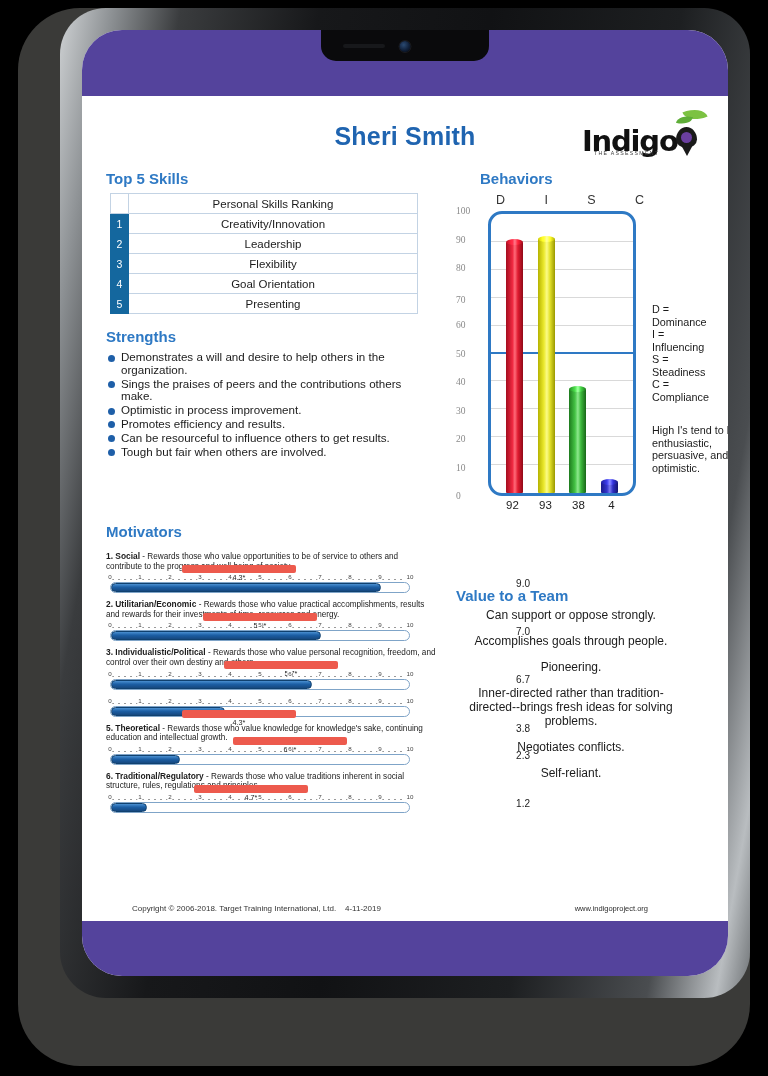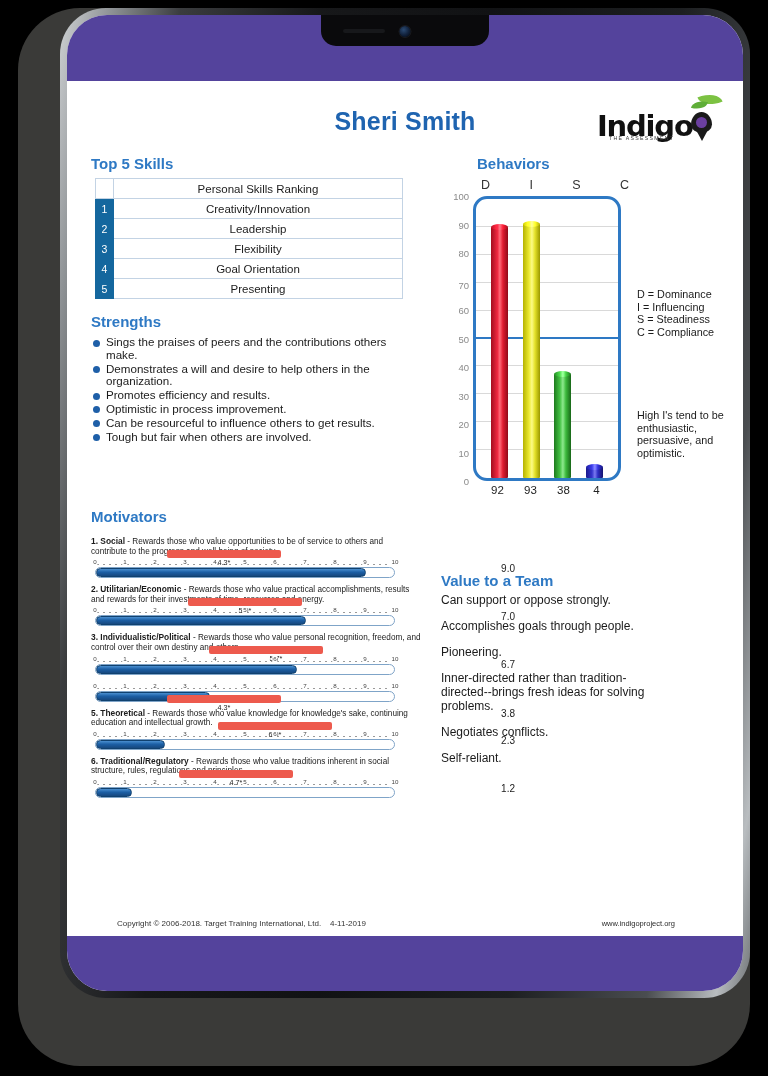--- a/index.html
+++ b/index.html
@@ -22,21 +22,21 @@
     width: 732px; height: 1058px;
     background: #3a3a38;
     border-radius: 62px;
   }
   .device-body {
     position: absolute;
     left: 60px; top: 8px;
     width: 690px; height: 990px;
     background: linear-gradient(100deg,#cfd2d4 0%,#8e9295 6%,#3a3c3e 14%,#17181a 30%,#111214 50%,#1d1f21 72%,#4a4d50 88%,#b9bdc0 96%,#6e7275 100%);
     border-radius: 46px;
-    padding: 7px;
+    padding: 22px;
   }
   .device-screen {
     position: relative;
     width: 100%; height: 100%;
     background: #ffffff;
     border-radius: 40px;
     overflow: hidden;
   }
   .notch {
     position: absolute;
@@ -211,21 +211,21 @@
     margin-top: 4px;
   }
   .chart-wrap { position: relative; height: 310px; }
   .y-axis {
     position: absolute; left: 0; top: 0; width: 28px; height: 285px;
   }
   .y-tick {
     position: absolute; right: 0;
     font-size: 9.5px; color: #8a8a8a;
     transform: translateY(-50%);
-    text-align: right; width: 28px;
+    text-align: left; width: 28px; font-family: Liberation Serif, serif;
   }
   .plot {
     position: absolute; left: 32px; top: 0;
     width: 148px; height: 285px;
     border: 3px solid #2E79C4;
     border-radius: 14px;
     background: #fff;
   }
   .grid-line {
     position: absolute; left: 0; right: 0;
@@ -323,25 +323,26 @@
     position: absolute; right: -64px; top: 26px;
     font-size: 10px; color: #1b1b1b;
   }
 
   
   .vtt { margin-top: 0; }
   .vtt p {
     font-size: 12px; line-height: 14px; color: #1b1b1b;
     margin-bottom: 12px;
     max-width: 230px;
+    text-align: center;
   }
 
   
   .doc-footer {
-    position: absolute; left: 24px; right: 28px; bottom: 8px;
+    position: absolute; left: 24px; right: 40px; bottom: 8px;
     display: flex; justify-content: space-between; align-items: flex-end;
   }
   .copyright { font-size: 8px; color: #333; margin-left: 26px; }
   .weburl { font-size: 7.5px; color: #2b2b2b; margin-right: 40px; }
 </style>
 </head>
 <body>
 
 <div id="stage">
   <div class="device-shadow"></div>
@@ -402,33 +403,33 @@
                     <td class="rank">5</td>
                     <td>Presenting</td>
                   </tr>
                 </tbody>
               </table>
             </div>
 
             <div class="strengths">
               <div class="sec-title">Strengths</div>
               <ul class="bullet-list">
+                <li>Demonstrates a will and desire to help others in the organization.</li>
                 <li>Sings the praises of peers and the contributions others make.</li>
-                <li>Demonstrates a will and desire to help others in the organization.</li>
+                <li>Optimistic in process improvement.</li>
                 <li>Promotes efficiency and results.</li>
-                <li>Optimistic in process improvement.</li>
                 <li>Can be resourceful to influence others to get results.</li>
                 <li>Tough but fair when others are involved.</li>
               </ul>
             </div>
           </div>
 
           <div class="col-right">
             <div class="behaviors">
-              <div class="sec-title" style="margin-left:36px">Behaviors</div>
+              <div class="sec-title" style="margin-left:24px">Behaviors</div>
 
               <div class="disc-letters">
                 <span>D</span>
                 <span>I</span>
                 <span>S</span>
                 <span>C</span>
               </div>
 
               <div class="chart-wrap">
                 <div class="y-axis" id="y-axis">

